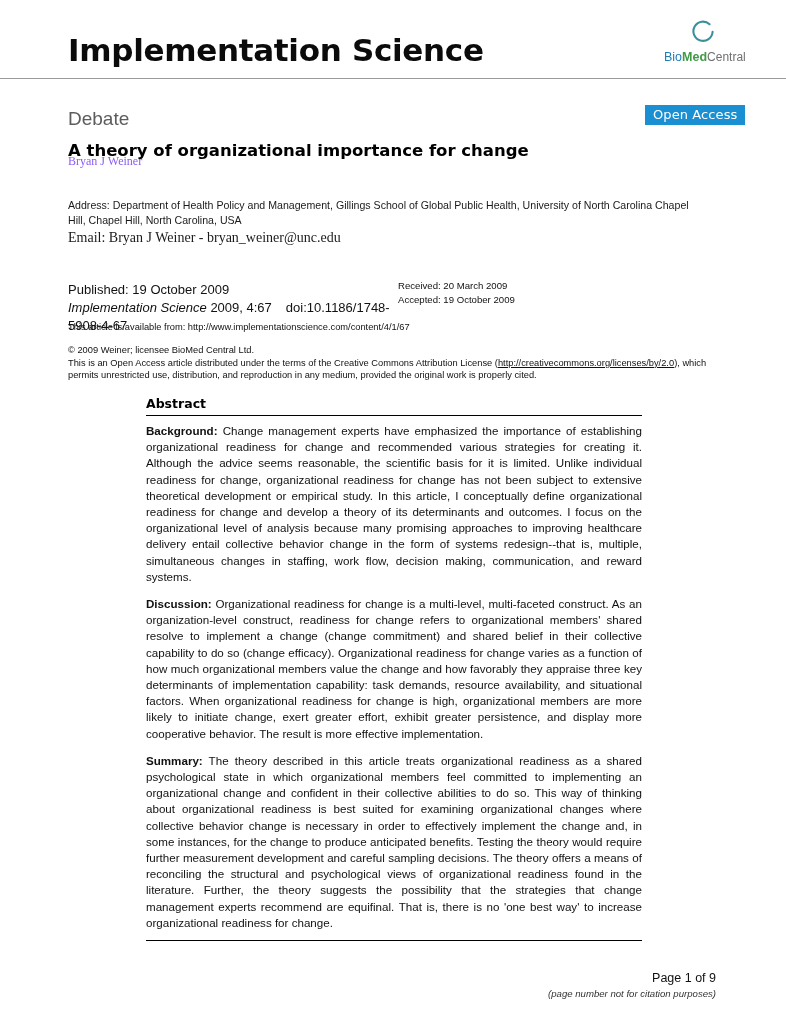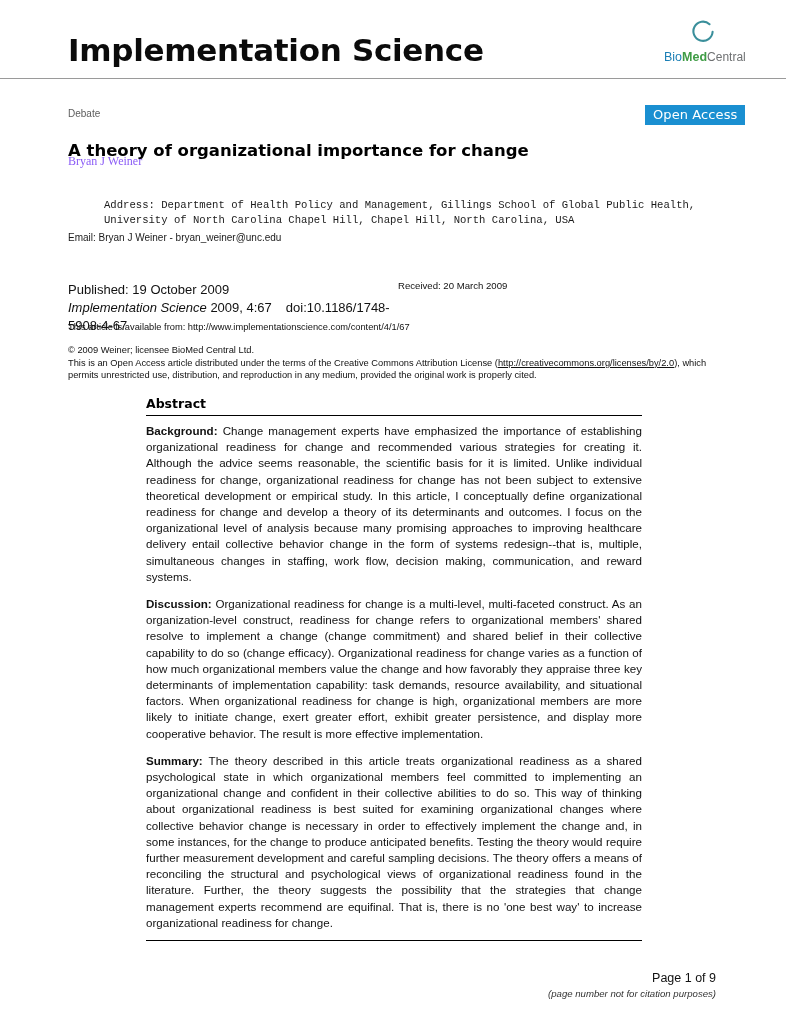--- a/index.html
+++ b/index.html
@@ -82,21 +82,21 @@
     font-family: "DejaVu Sans", sans-serif;
     font-weight: normal;
     font-size: 13px;
     letter-spacing: 0.1px;
     white-space: nowrap;
   }
   #article-type {
     position: absolute;
     left: 68px;
     top: 108px;
-    font-size: 10px;
+    font-size: 19px;
     color: #5c5c5c;
   }
   #article-title {
     position: absolute;
     left: 68px;
     top: 130px;
     width: 580px;
     font-family: "DejaVu Sans", sans-serif;
     font-weight: bold;
     font-size: 16.5px;
@@ -111,33 +111,32 @@
     font-size: 12px;
     color: #8b5cf6;
   }
 
   
   #address-block {
     position: absolute;
     left: 68px;
     top: 198px;
     width: 640px;
-    font-family: Liberation Mono, monospace;
+    font-family: Liberation Sans, sans-serif;
     font-size: 10.6px;
     line-height: 14.5px;
     color: #1a1a1a;
-    margin-left: 36px;
   }
   #email-block {
     position: absolute;
     left: 68px;
     top: 231px;
     width: 640px;
-    font-family: Liberation Sans, sans-serif;
-    font-size: 10px;
+    font-family: Liberation Serif, serif;
+    font-size: 14px;
     line-height: 14.5px;
     color: #1a1a1a;
   }
 
   
   #pub-left {
     position: absolute;
     left: 68px;
     top: 281px;
     width: 330px;
@@ -265,20 +264,21 @@
 
 <div id="email-block">Email: Bryan J Weiner - bryan_weiner@unc.edu</div>
 
 <div id="pub-left">
   <div>Published: 19 October 2009</div>
   <div class="meta-cite"><span class="ital">Implementation Science</span> <span>2009, 4:67</span><span class="doi">doi:10.1186/1748-5908-4-67</span></div>
 </div>
 
 <div id="pub-right">
   <div>Received: 20 March 2009</div>
+  <div>Accepted: 19 October 2009</div>
 </div>
 
 <div id="pub-url">This article is available from: http://www.implementationscience.com/content/4/1/67</div>
 
 <div id="copyright-block">
   <div>© 2009 Weiner; licensee BioMed Central Ltd.</div>
   <div><span>This is an Open Access article distributed under the terms of the Creative Commons Attribution License (</span><span class="cc-link">http://creativecommons.org/licenses/by/2.0</span><span>), which permits unrestricted use, distribution, and reproduction in any medium, provided the original work is properly cited.</span></div>
 </div>
 
 <div id="abstract-box">

